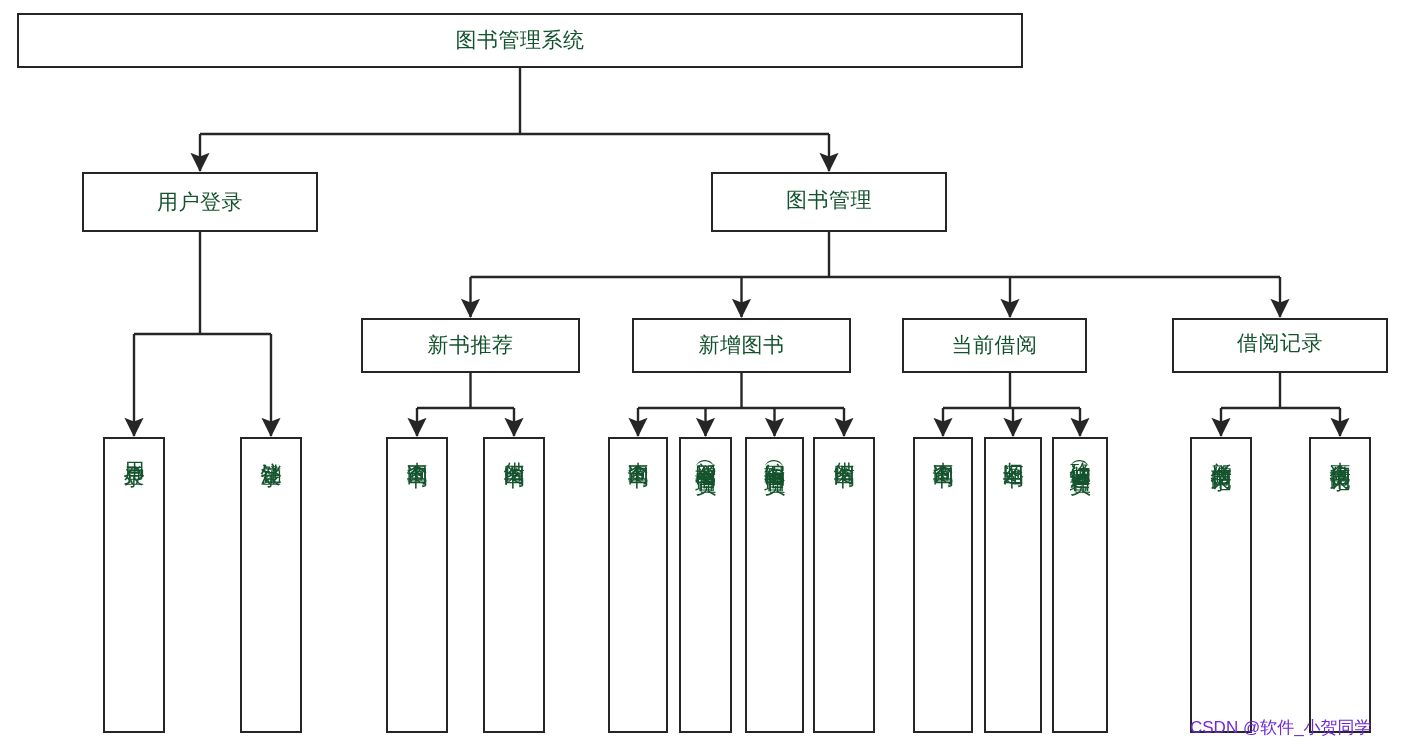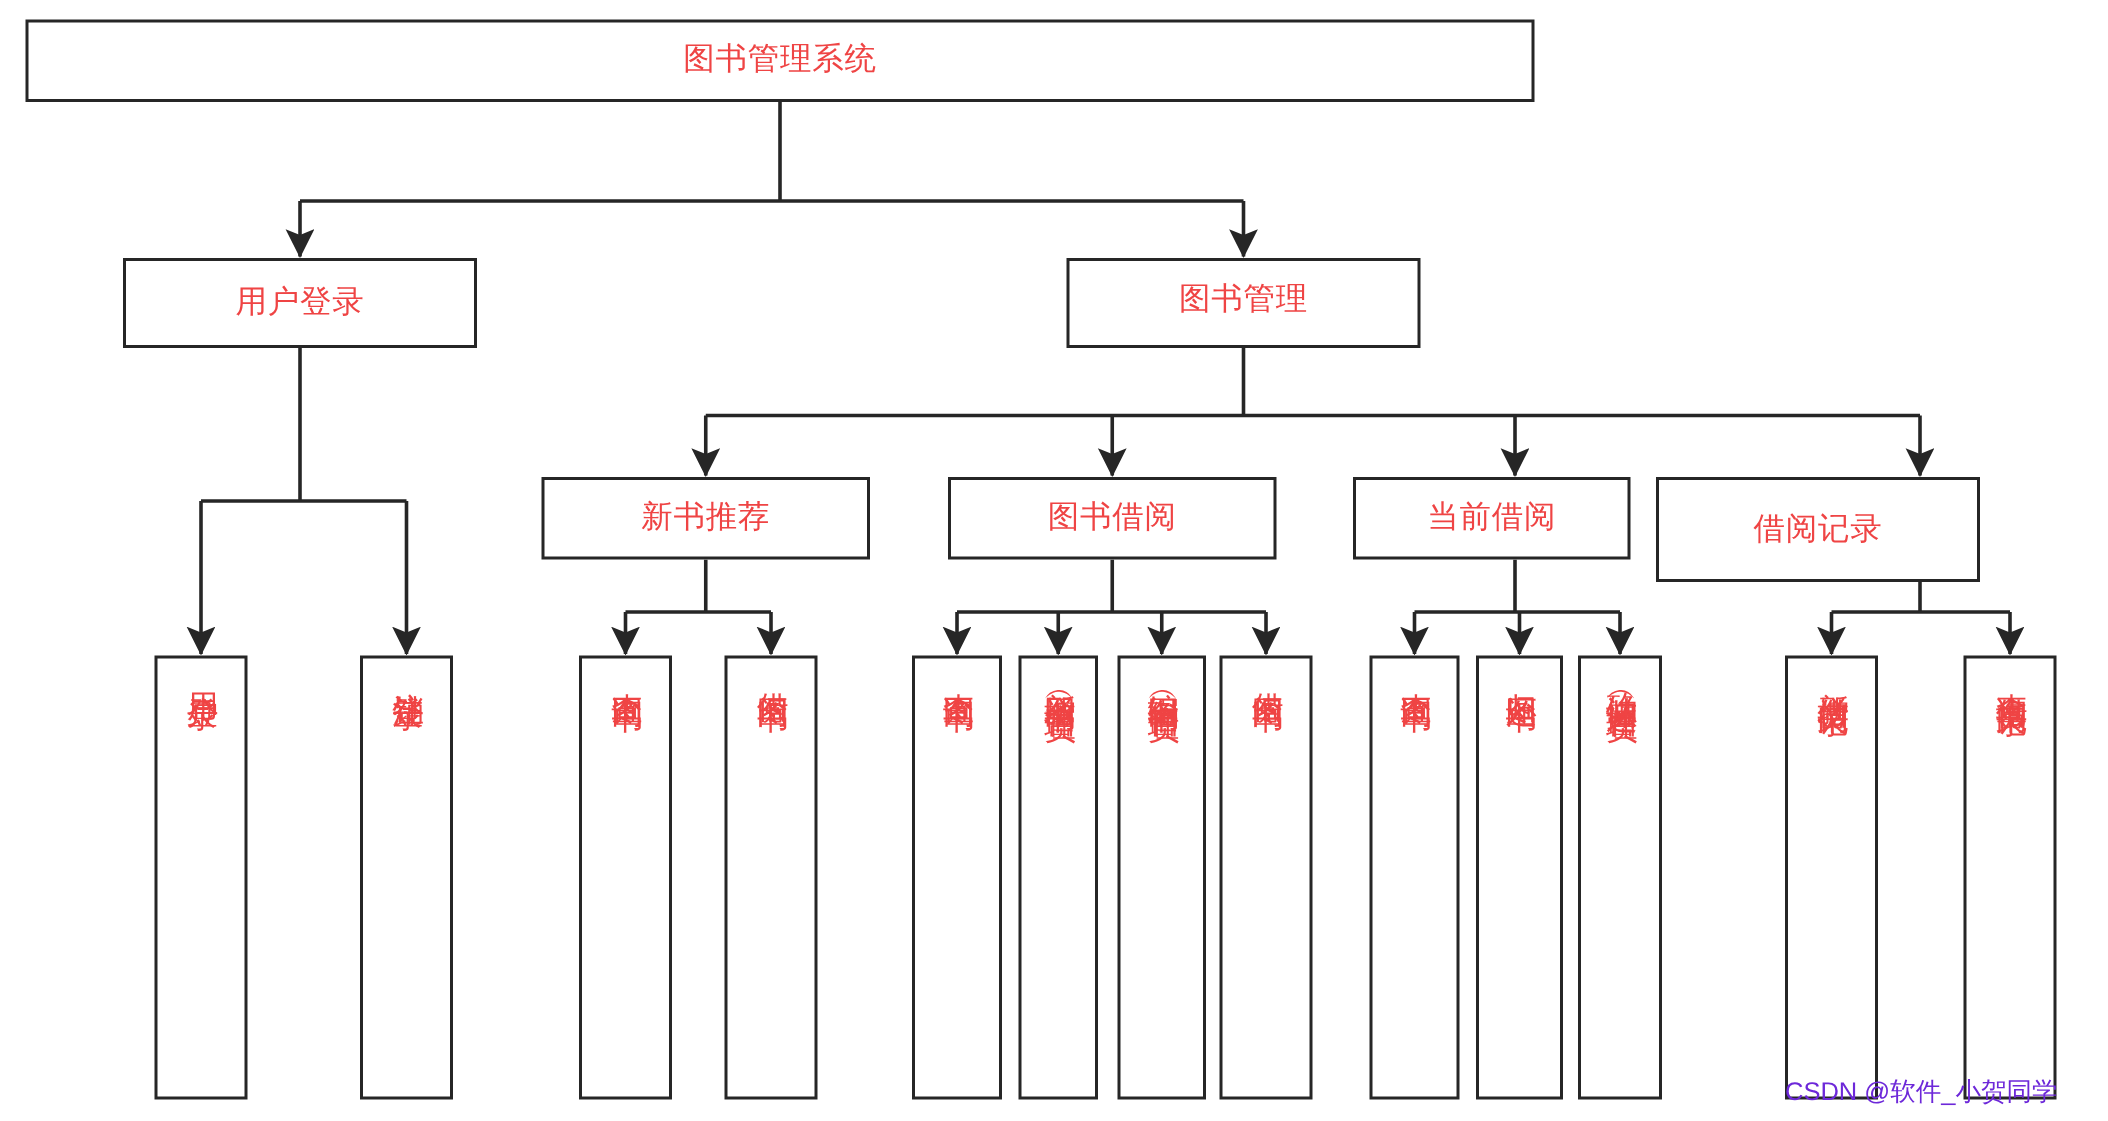--- a/index.html
+++ b/index.html
@@ -31,21 +31,21 @@
     position: absolute;
     box-sizing: border-box;
     background: #ffffff;
     border: 2px solid #262626;
     display: flex;
     align-items: center;
     justify-content: center;
     overflow: hidden;
   }
   .node .node-label {
-    color: #ef4444;
+    color: #14532d;
     font-size: 21px;
     line-height: 1.15;
     text-align: right;
     white-space: nowrap;
     letter-spacing: 0.5px;
   }
   .node.vertical {
     align-items: flex-start;
     padding-top: 6px;
   }
@@ -122,26 +122,26 @@
       <div class="node" style="left: 82px; top: 172px; width: 236px; height: 60px;">
         <span class="node-label">用户登录</span>
       </div>
       <div class="node" style="left: 711px; top: 172px; width: 236px; height: 60px; font-family: Liberation Mono, monospace;">
         <span class="node-label">图书管理</span>
       </div>
       <div class="node" style="left: 361px; top: 318px; width: 219px; height: 55px;">
         <span class="node-label">新书推荐</span>
       </div>
       <div class="node" style="left: 632px; top: 318px; width: 219px; height: 55px;">
-        <span class="node-label">图书借阅</span>
+        <span class="node-label">新增图书</span>
       </div>
       <div class="node" style="left: 902px; top: 318px; width: 185px; height: 55px;">
         <span class="node-label">当前借阅</span>
       </div>
-      <div class="node" style="left: 1104px; top: 318px; width: 216px; height: 70px;">
+      <div class="node" style="left: 1172px; top: 318px; width: 216px; height: 55px; font-family: Liberation Mono, monospace;">
         <span class="node-label">借阅记录</span>
       </div>
       <div class="node vertical" style="left: 103px; top: 437px; width: 62px; height: 296px;">
         <span class="node-label">用户登录</span>
       </div>
       <div class="node vertical" style="left: 240px; top: 437px; width: 62px; height: 296px;">
         <span class="node-label">注销登录</span>
       </div>
       <div class="node vertical" style="left: 386px; top: 437px; width: 62px; height: 296px;">
         <span class="node-label">查询图书</span>

